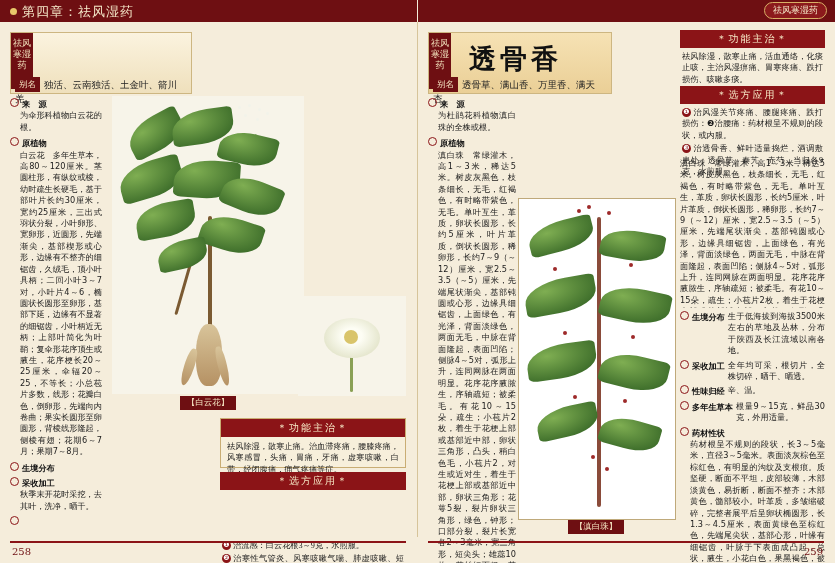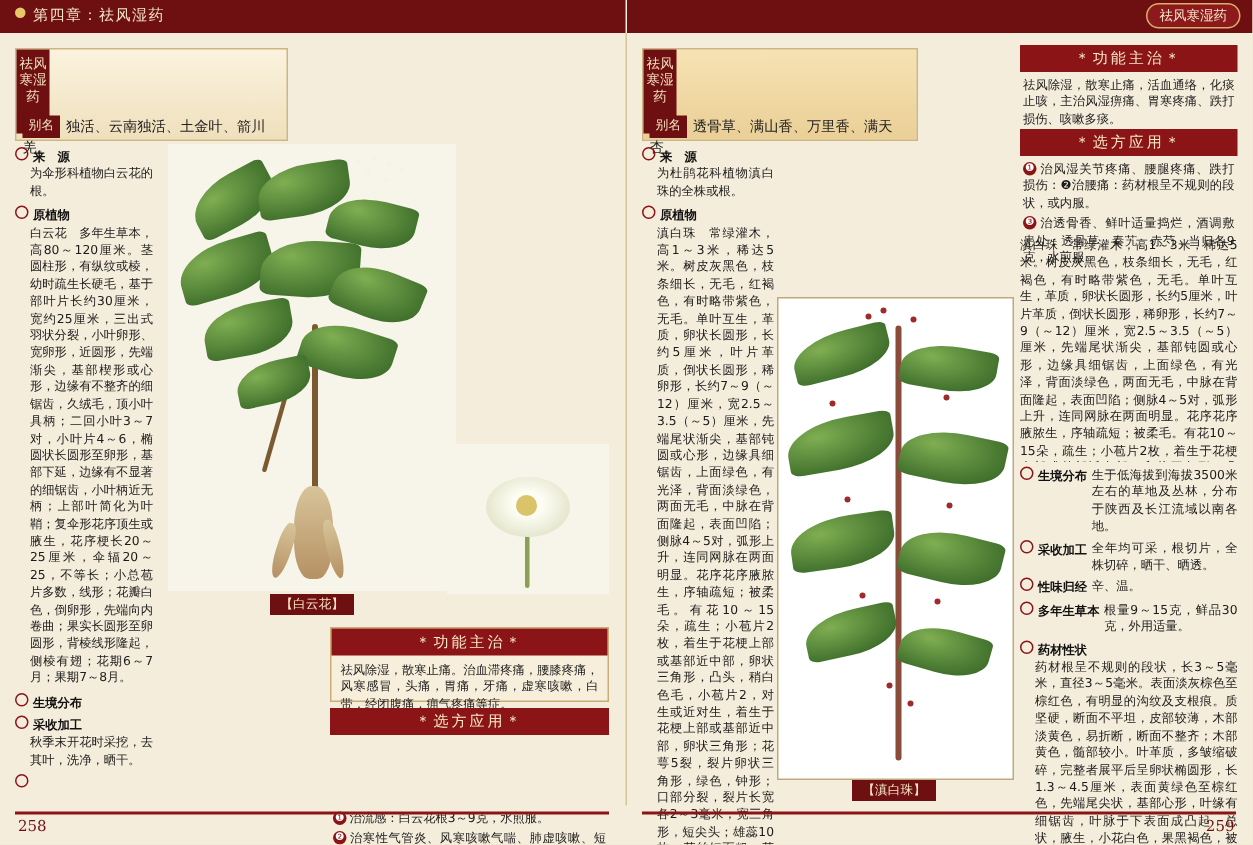--- a/index.html
+++ b/index.html
@@ -26,21 +26,21 @@
     top: 0;
     height: 22px;
     width: 417px;
     background: #6e0f12;
   }
   .header-bar.left { left: 0; }
   .header-bar.right { left: 418px; width: 417px; }
   .header-text {
     position: absolute;
     top: 3px;
-    font-size: 10px;
+    font-size: 13px;
     color: #f4e7c8;
     letter-spacing: 1px;
     white-space: nowrap;
   }
   .header-text.left { left: 10px; }
   .header-chapter-dot {
     display: inline-block;
     width: 7px; height: 7px;
     background: #e8c76a;
     border-radius: 50%;
@@ -143,20 +143,21 @@
     border: 1px solid #c9ad74;
     background: #f7efdb;
     box-sizing: border-box;
   }
   .panel-body {
     padding: 4px 6px;
     font-size: 8.2px;
     line-height: 11.4px;
     color: #1b1b1b;
     text-align: justify;
+    font-family: Liberation Serif, serif;
   }
   .num {
     display: inline-block;
     width: 9px; height: 9px;
     line-height: 9px;
     text-align: center;
     background: #8b1417;
     color: #fff;
     border-radius: 50%;
     font-size: 7px;
@@ -335,20 +336,21 @@
     <div class="folio" style="left:12px;">258</div>
   </div>
 
   <div class="right-page">
 
     <div class="header-bar right" style="left:0;"></div>
     <div class="header-pill">祛风寒湿药</div>
 
     <div class="title-block" style="left:10px; top:32px; width:182px; height:60px; background:linear-gradient(180deg,#f6e2b4,#eacf96);">
       <div class="title-tab"><span>祛风寒湿药</span></div>
+      <div class="big-title" style="position:absolute; left:40px; top:8px; font-size:27px;">透骨香</div>
       <div class="alias-line" style="position:absolute; left:4px; top:44px; width:174px;">
         <span class="alias-tag">别名</span><span>透骨草、满山香、万里香、满天杏。</span>
       </div>
     </div>
 
     <div class="sec" style="left:10px; top:98px; width:88px;">
       <div class="field-row">
         <div class="field-key"><span class="bullet"></span><span>来　源</span></div>
       </div>
       <div style="margin:-3px 0 4px 10px;">为杜鹃花科植物滇白珠的全株或根。</div>

